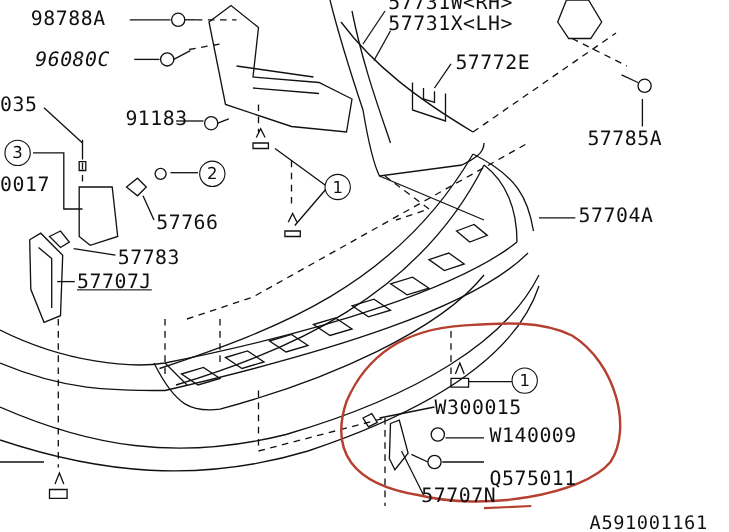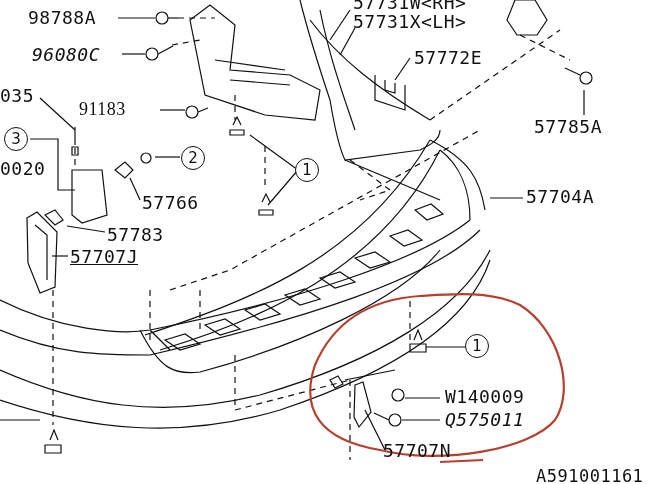--- a/index.html
+++ b/index.html
@@ -121,32 +121,33 @@
     <path d="M365 410 L385 450"></path>
   </g>
 
   <path d="M420 296 C360 300 330 330 315 365 C300 410 320 440 380 450 C440 465 530 450 555 420 C575 390 560 330 520 305 C490 290 450 294 420 296" fill="none" stroke="#b5402f" stroke-width="2.2"></path>
   <path d="M440 462 L483 460" fill="none" stroke="#b5402f" stroke-width="2"></path>
 </svg>
 
 <div class="lbl" style="left:28px;top:9px;">98788A</div>
 <div class="lbl" style="left:32px;top:46px;font-style:italic;">96080C</div>
 <div class="lbl" style="left:0px;top:87px;">035</div>
-<div class="lbl" style="left:79px;top:100px;font-family:Liberation Serif, serif;">91183</div>
-<div class="lbl" style="left:0px;top:160px;">0020</div>
+<div class="lbl" style="left:114px;top:100px;">91183</div>
+<div class="lbl" style="left:0px;top:160px;">0017</div>
 <div class="lbl" style="left:142px;top:194px;">57766</div>
 <div class="lbl" style="left:107px;top:226px;text-align:right;">57783</div>
 <div class="lbl" style="left:70px;top:248px;text-decoration:underline;">57707J</div>
 <div class="lbl" style="left:353px;top:-6px;">57731W&lt;RH&gt;</div>
 <div class="lbl" style="left:353px;top:13px;">57731X&lt;LH&gt;</div>
 <div class="lbl" style="left:414px;top:49px;">57772E</div>
 <div class="lbl" style="left:534px;top:118px;">57785A</div>
 <div class="lbl" style="left:526px;top:188px;">57704A</div>
+<div class="lbl" style="left:395px;top:362px;">W300015</div>
 <div class="lbl" style="left:445px;top:388px;text-align:center;">W140009</div>
-<div class="lbl" style="left:445px;top:411px;font-style:italic;">Q575011</div>
+<div class="lbl" style="left:445px;top:427px;">Q575011</div>
 <div class="lbl" style="left:383px;top:442px;">57707N</div>
 
 <div class="ref" style="left:4px;top:127px;">3</div>
 <div class="ref" style="left:181px;top:146px;">2</div>
 <div class="ref" style="left:295px;top:158px;">1</div>
 <div class="ref" style="left:465px;top:334px;">1</div>
 
 <div class="code" style="left:536px;top:466px;">A591001161</div>
 </div>
 

